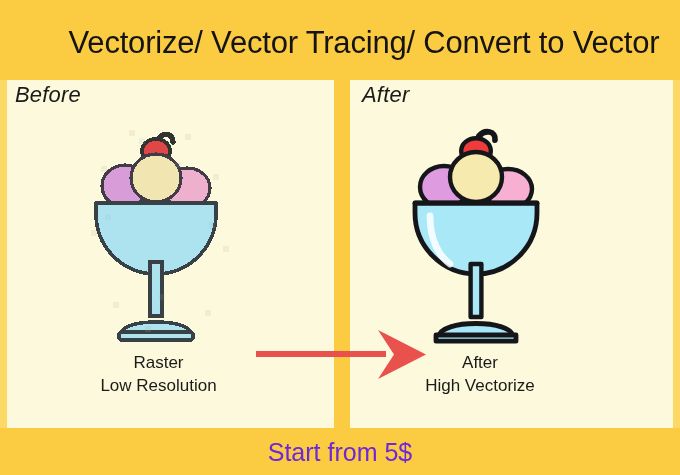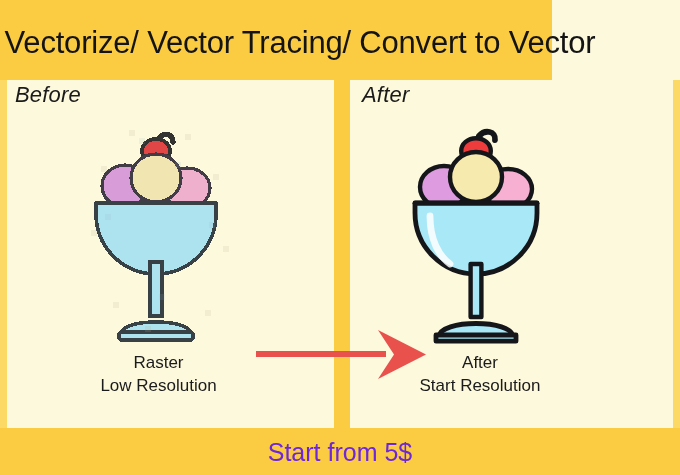--- a/index.html
+++ b/index.html
@@ -16,21 +16,21 @@
     height: 475px;
     overflow: hidden;
     background: #FDF9DC;
   }
 
   
   .header-band {
     position: absolute;
     left: 0;
     top: 0;
-    width: 552px;
+    width: 680px;
     height: 80px;
     background: #FBCB41;
     display: flex;
     align-items: center;
     justify-content: center;
     box-sizing: border-box;
     padding-left: 48px;
   }
   .header-title {
     font-family: "Liberation Sans", sans-serif;
@@ -260,21 +260,21 @@
 
           <path d="M32.8 69 H38.2 V95.5 H32.8 Z" fill="#A9E8F7" stroke="#15161A" stroke-width="2.2" stroke-linejoin="round"></path>
 
           <path d="M17 105.5 C17 96.5 54 96.5 54 105.5 Z" fill="#A9E8F7" stroke="#15161A" stroke-width="2.4" stroke-linejoin="round"></path>
           <path d="M15.5 104.5 H55.5 V107.6 H15.5 Z" fill="#A9E8F7" stroke="#15161A" stroke-width="2.4" stroke-linejoin="round"></path>
         </svg>
       </div>
 
       <div class="caption">
         <span class="line">After</span>
-        <span class="line">Start Resolution</span>
+        <span class="line">High Vectorize</span>
       </div>
     </div>
 
     <div class="arrow-wrap">
       <svg width="180" height="58" viewBox="0 0 180 58">
         <rect x="0" y="25" width="130" height="6" fill="#E9514D"></rect>
         <path d="M122 4 L170 28.5 L122 53 L138 28.5 Z" fill="#E9514D"></path>
       </svg>
     </div>
 

